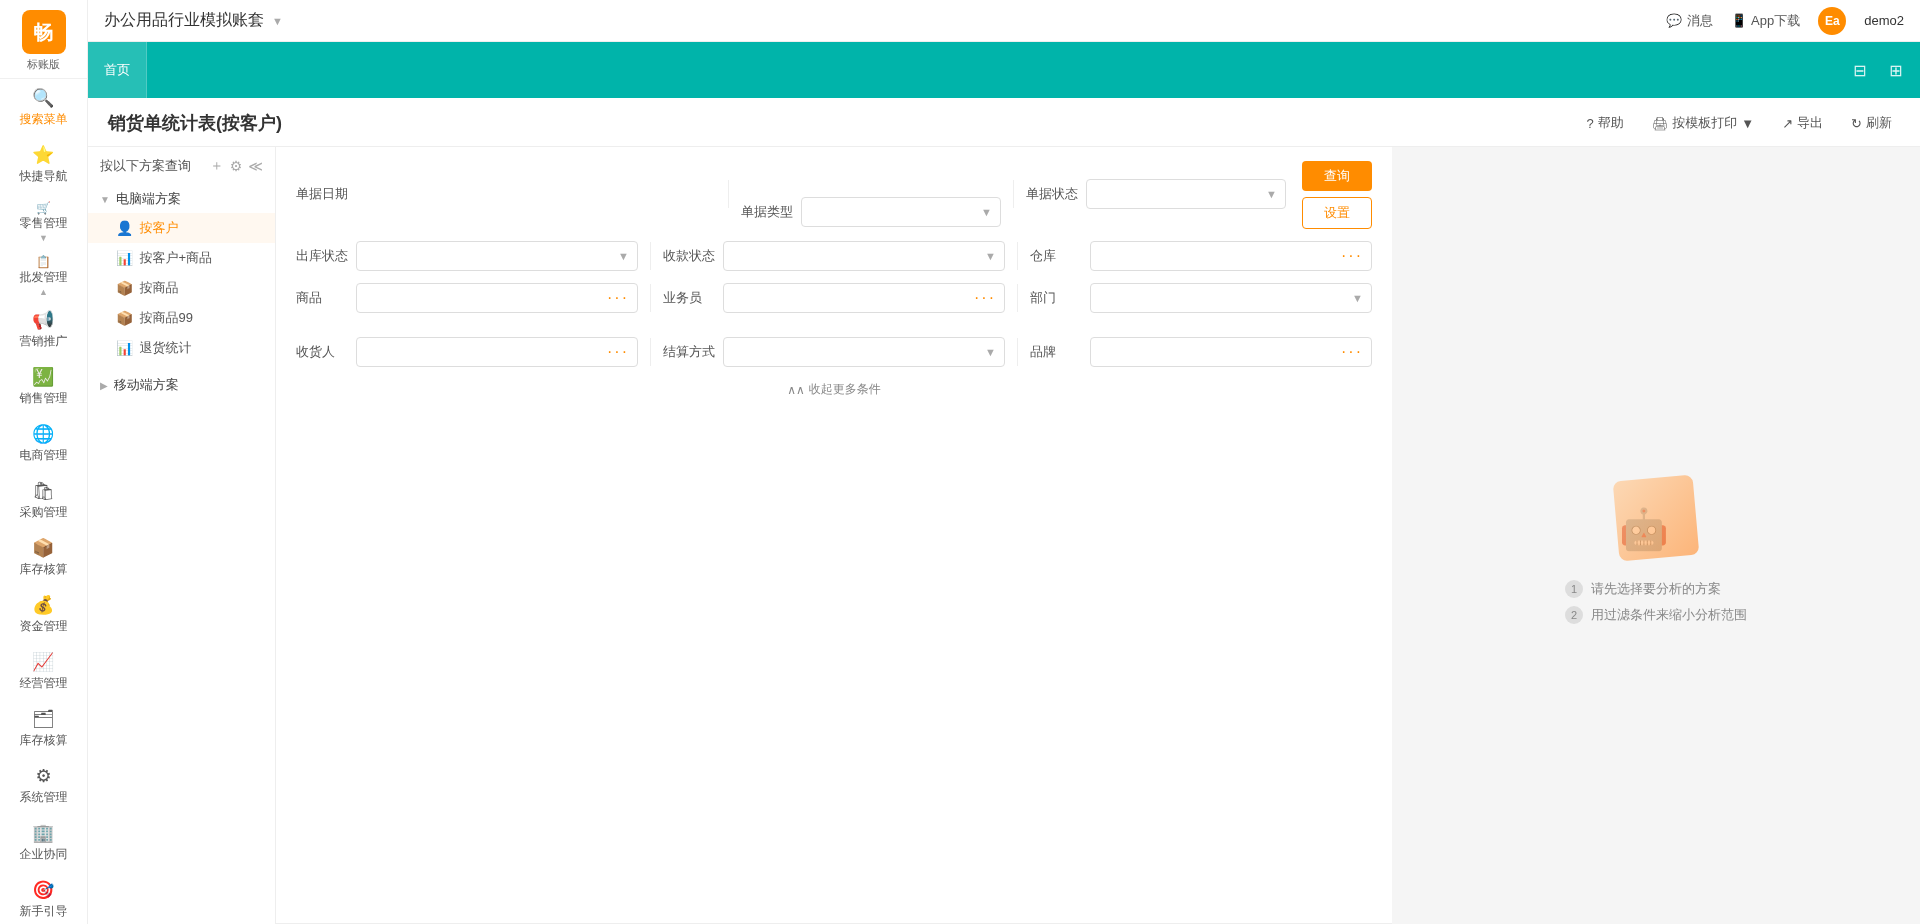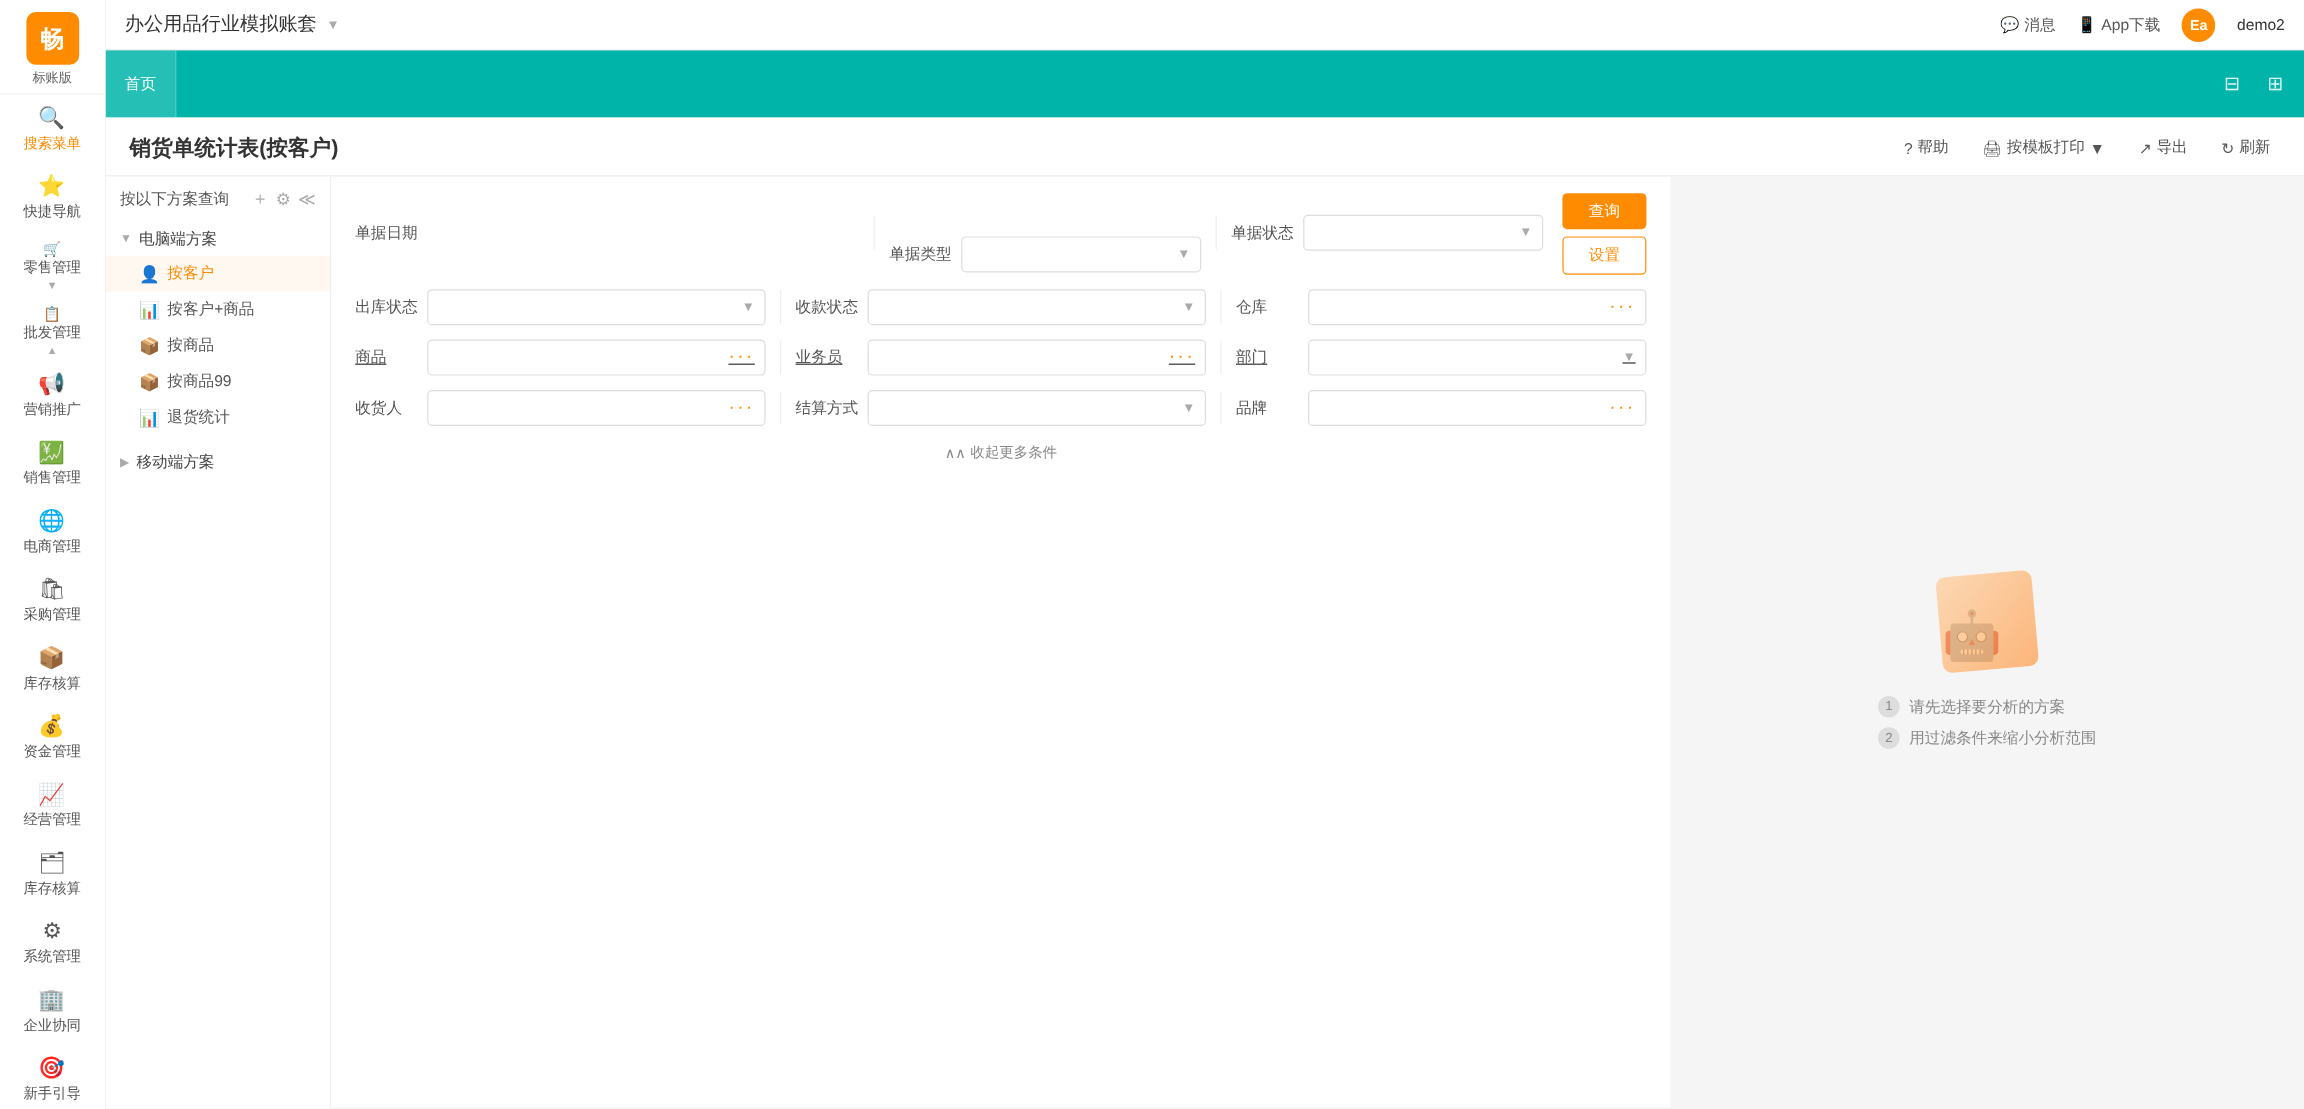--- a/index.html
+++ b/index.html
@@ -343,21 +343,21 @@
             <div class="filter-divider"></div>
             <div class="filter-field" style="flex:1;">
               <span class="filter-label">仓库</span>
               <div class="multi-select" style="flex:1;">
                 <span></span>
                 <span class="dots">···</span>
               </div>
             </div>
           </div>
 
-          <div class="filter-row" style="margin-bottom:12px;text-decoration:underline;">
+          <div class="filter-row" style="margin-bottom:24px;">
             <div class="filter-field" style="flex:1;">
               <span class="filter-label">商品</span>
               <div class="multi-select" style="flex:1;">
                 <span></span>
                 <span class="dots">···</span>
               </div>
             </div>
             <div class="filter-divider"></div>
             <div class="filter-field" style="flex:1;">
               <span class="filter-label">业务员</span>

